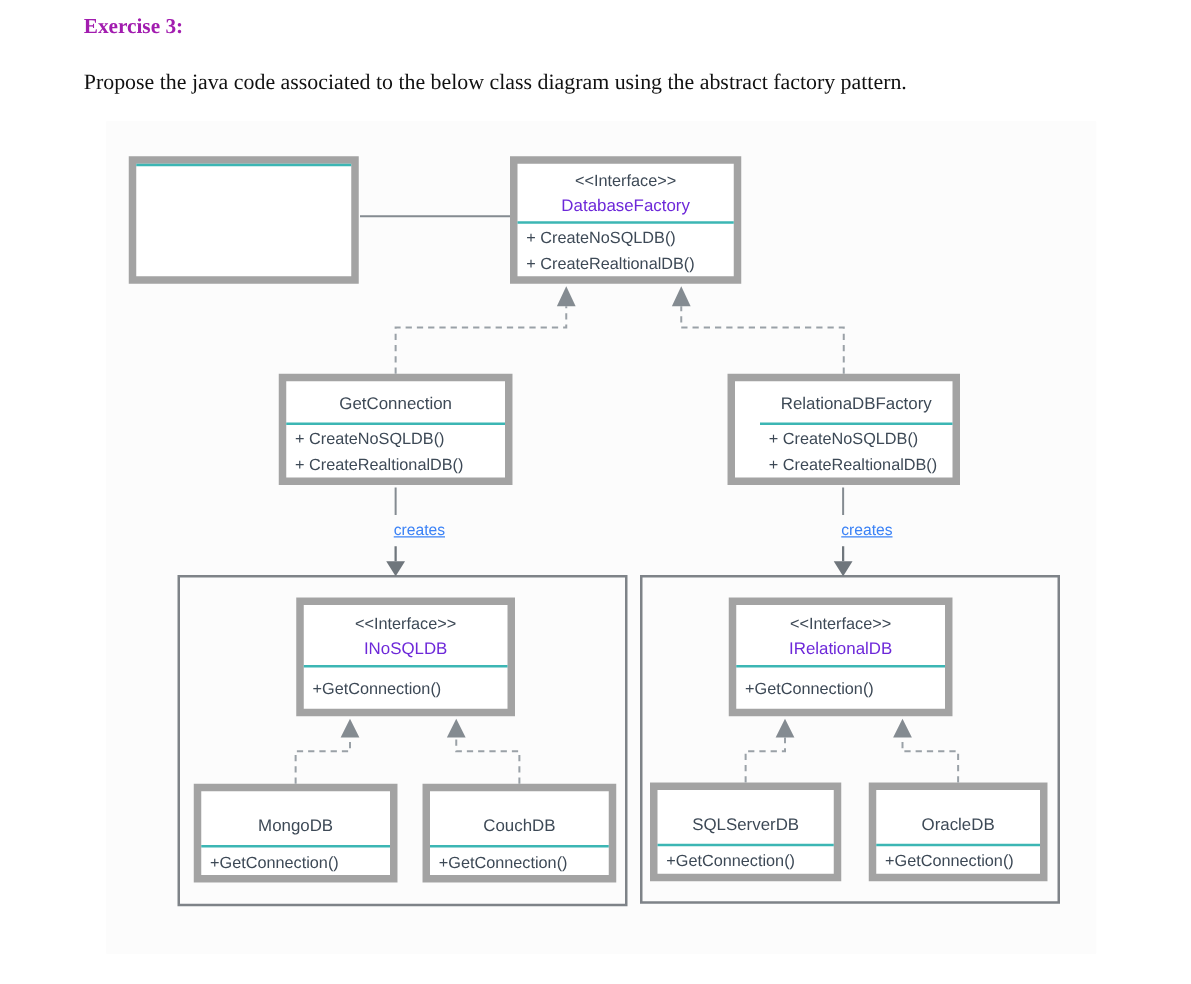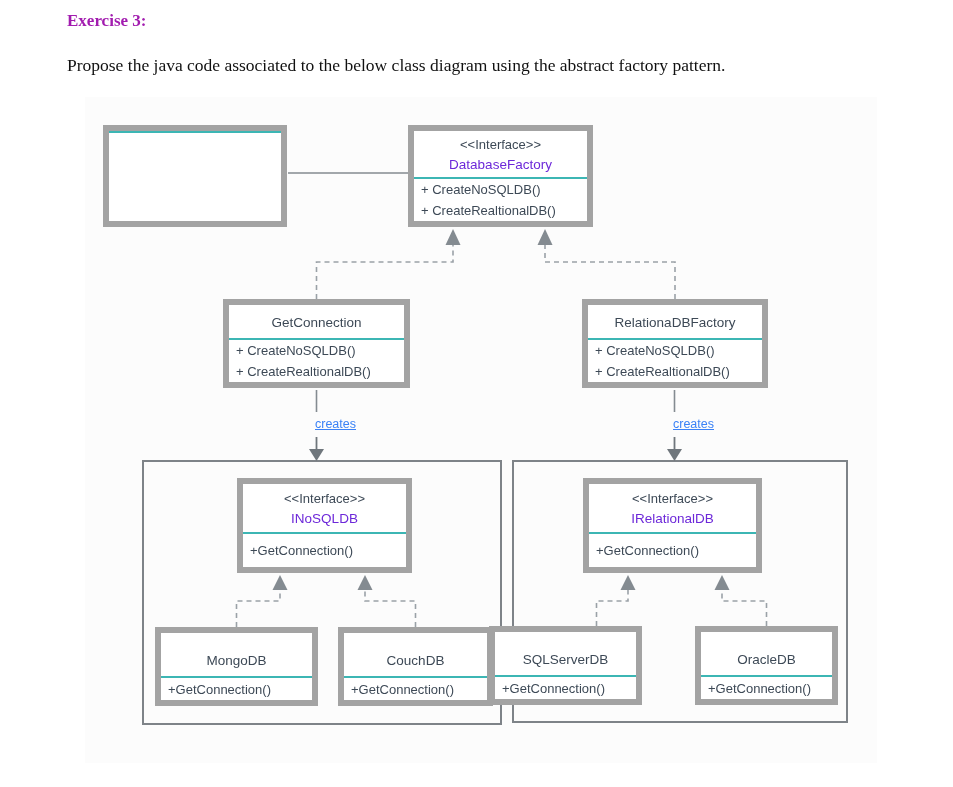--- a/index.html
+++ b/index.html
@@ -65,21 +65,21 @@
 <div class="uml-box" style="left:223px;top:299px;width:187px;height:89px;">
   <div class="sec titlesec low" style="height:44px;">
       <span class="bname">GetConnection</span>
     </div>
   <div class="sec methodsec">
     <span class="m">+ CreateNoSQLDB()</span>
     <span class="m">+ CreateRealtionalDB()</span>
   </div>
 </div>
 
-<div class="uml-box" style="left:582px;top:299px;width:186px;height:89px;">
+<div class="uml-box" style="left:582px;top:299px;width:186px;height:89px;padding-left:20px;">
   <div class="sec titlesec low" style="height:44px;">
       <span class="bname">RelationaDBFactory</span>
     </div>
   <div class="sec methodsec">
     <span class="m">+ CreateNoSQLDB()</span>
     <span class="m">+ CreateRealtionalDB()</span>
   </div>
 </div>
 
 <div class="creates-label" style="left:276px;top:417px;">creates</div>
@@ -116,21 +116,21 @@
 
 <div class="uml-box" style="left:338px;top:627px;width:155px;height:79px;">
   <div class="sec titlesec low" style="height:43px;">
       <span class="bname">CouchDB</span>
     </div>
   <div class="sec methodsec">
     <span class="m">+GetConnection()</span>
   </div>
 </div>
 
-<div class="uml-box" style="left:489px;top:626px;width:153px;height:79px;">
+<div class="uml-box" style="left:520px;top:626px;width:153px;height:79px;">
   <div class="sec titlesec low" style="height:43px;">
       <span class="bname">SQLServerDB</span>
     </div>
   <div class="sec methodsec">
     <span class="m">+GetConnection()</span>
   </div>
 </div>
 
 <div class="uml-box" style="left:695px;top:626px;width:143px;height:79px;">
   <div class="sec titlesec low" style="height:43px;">

